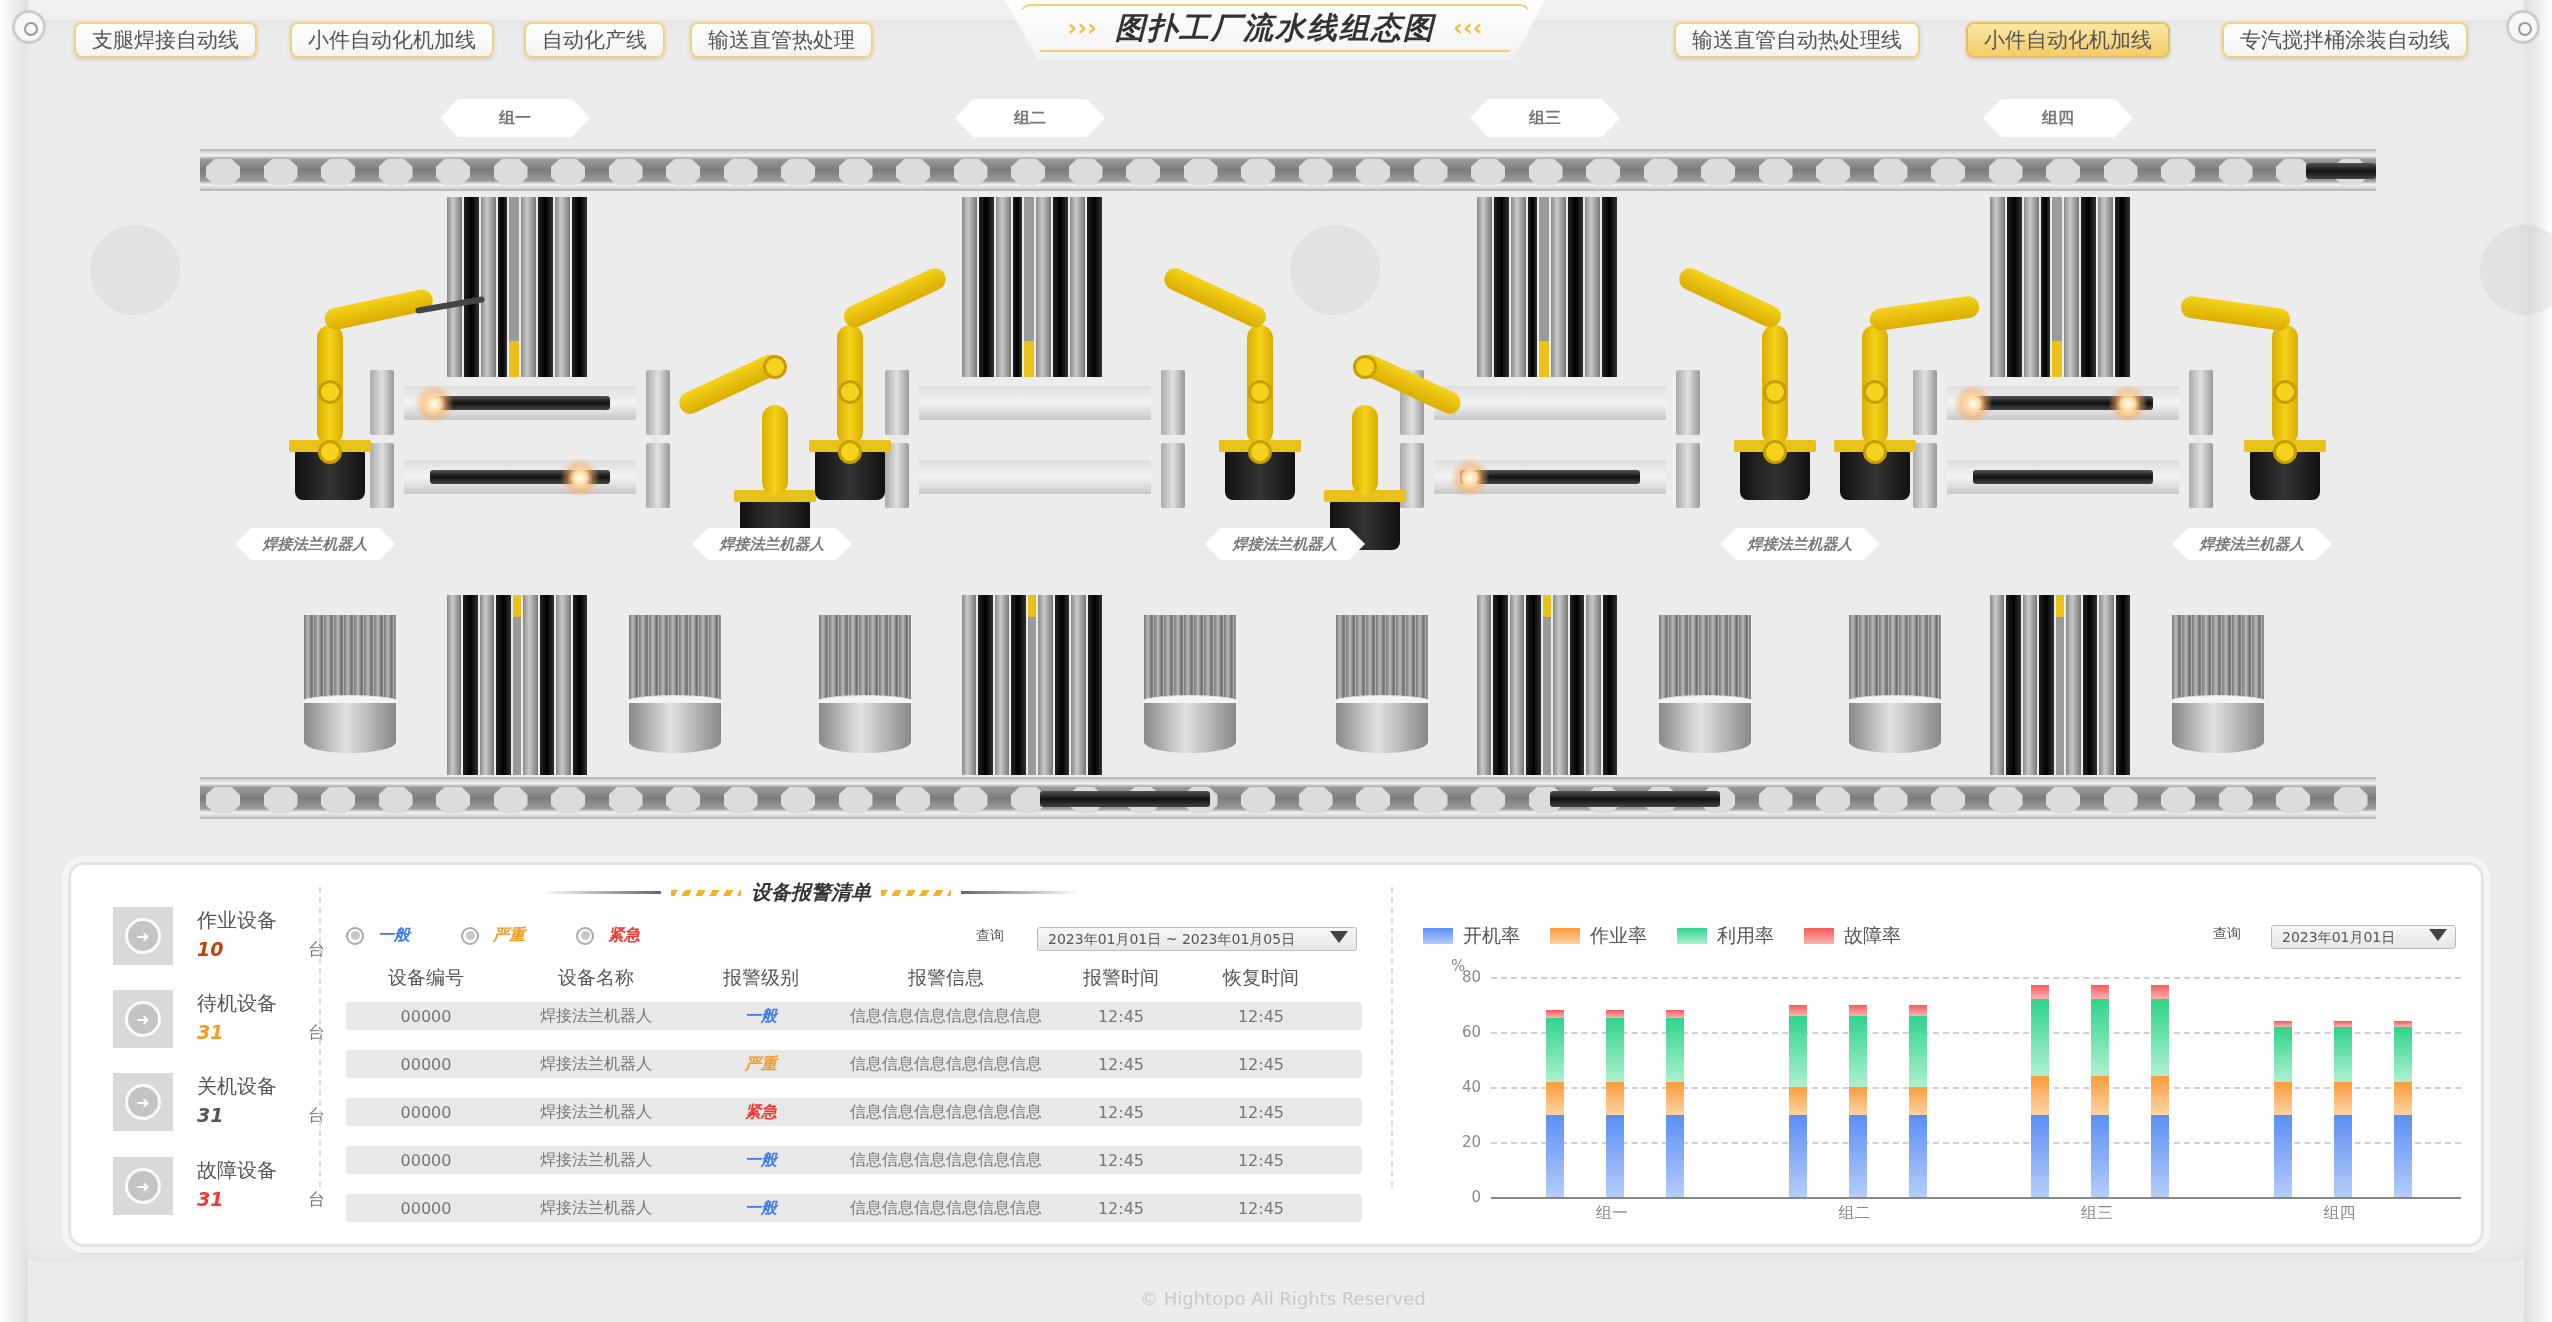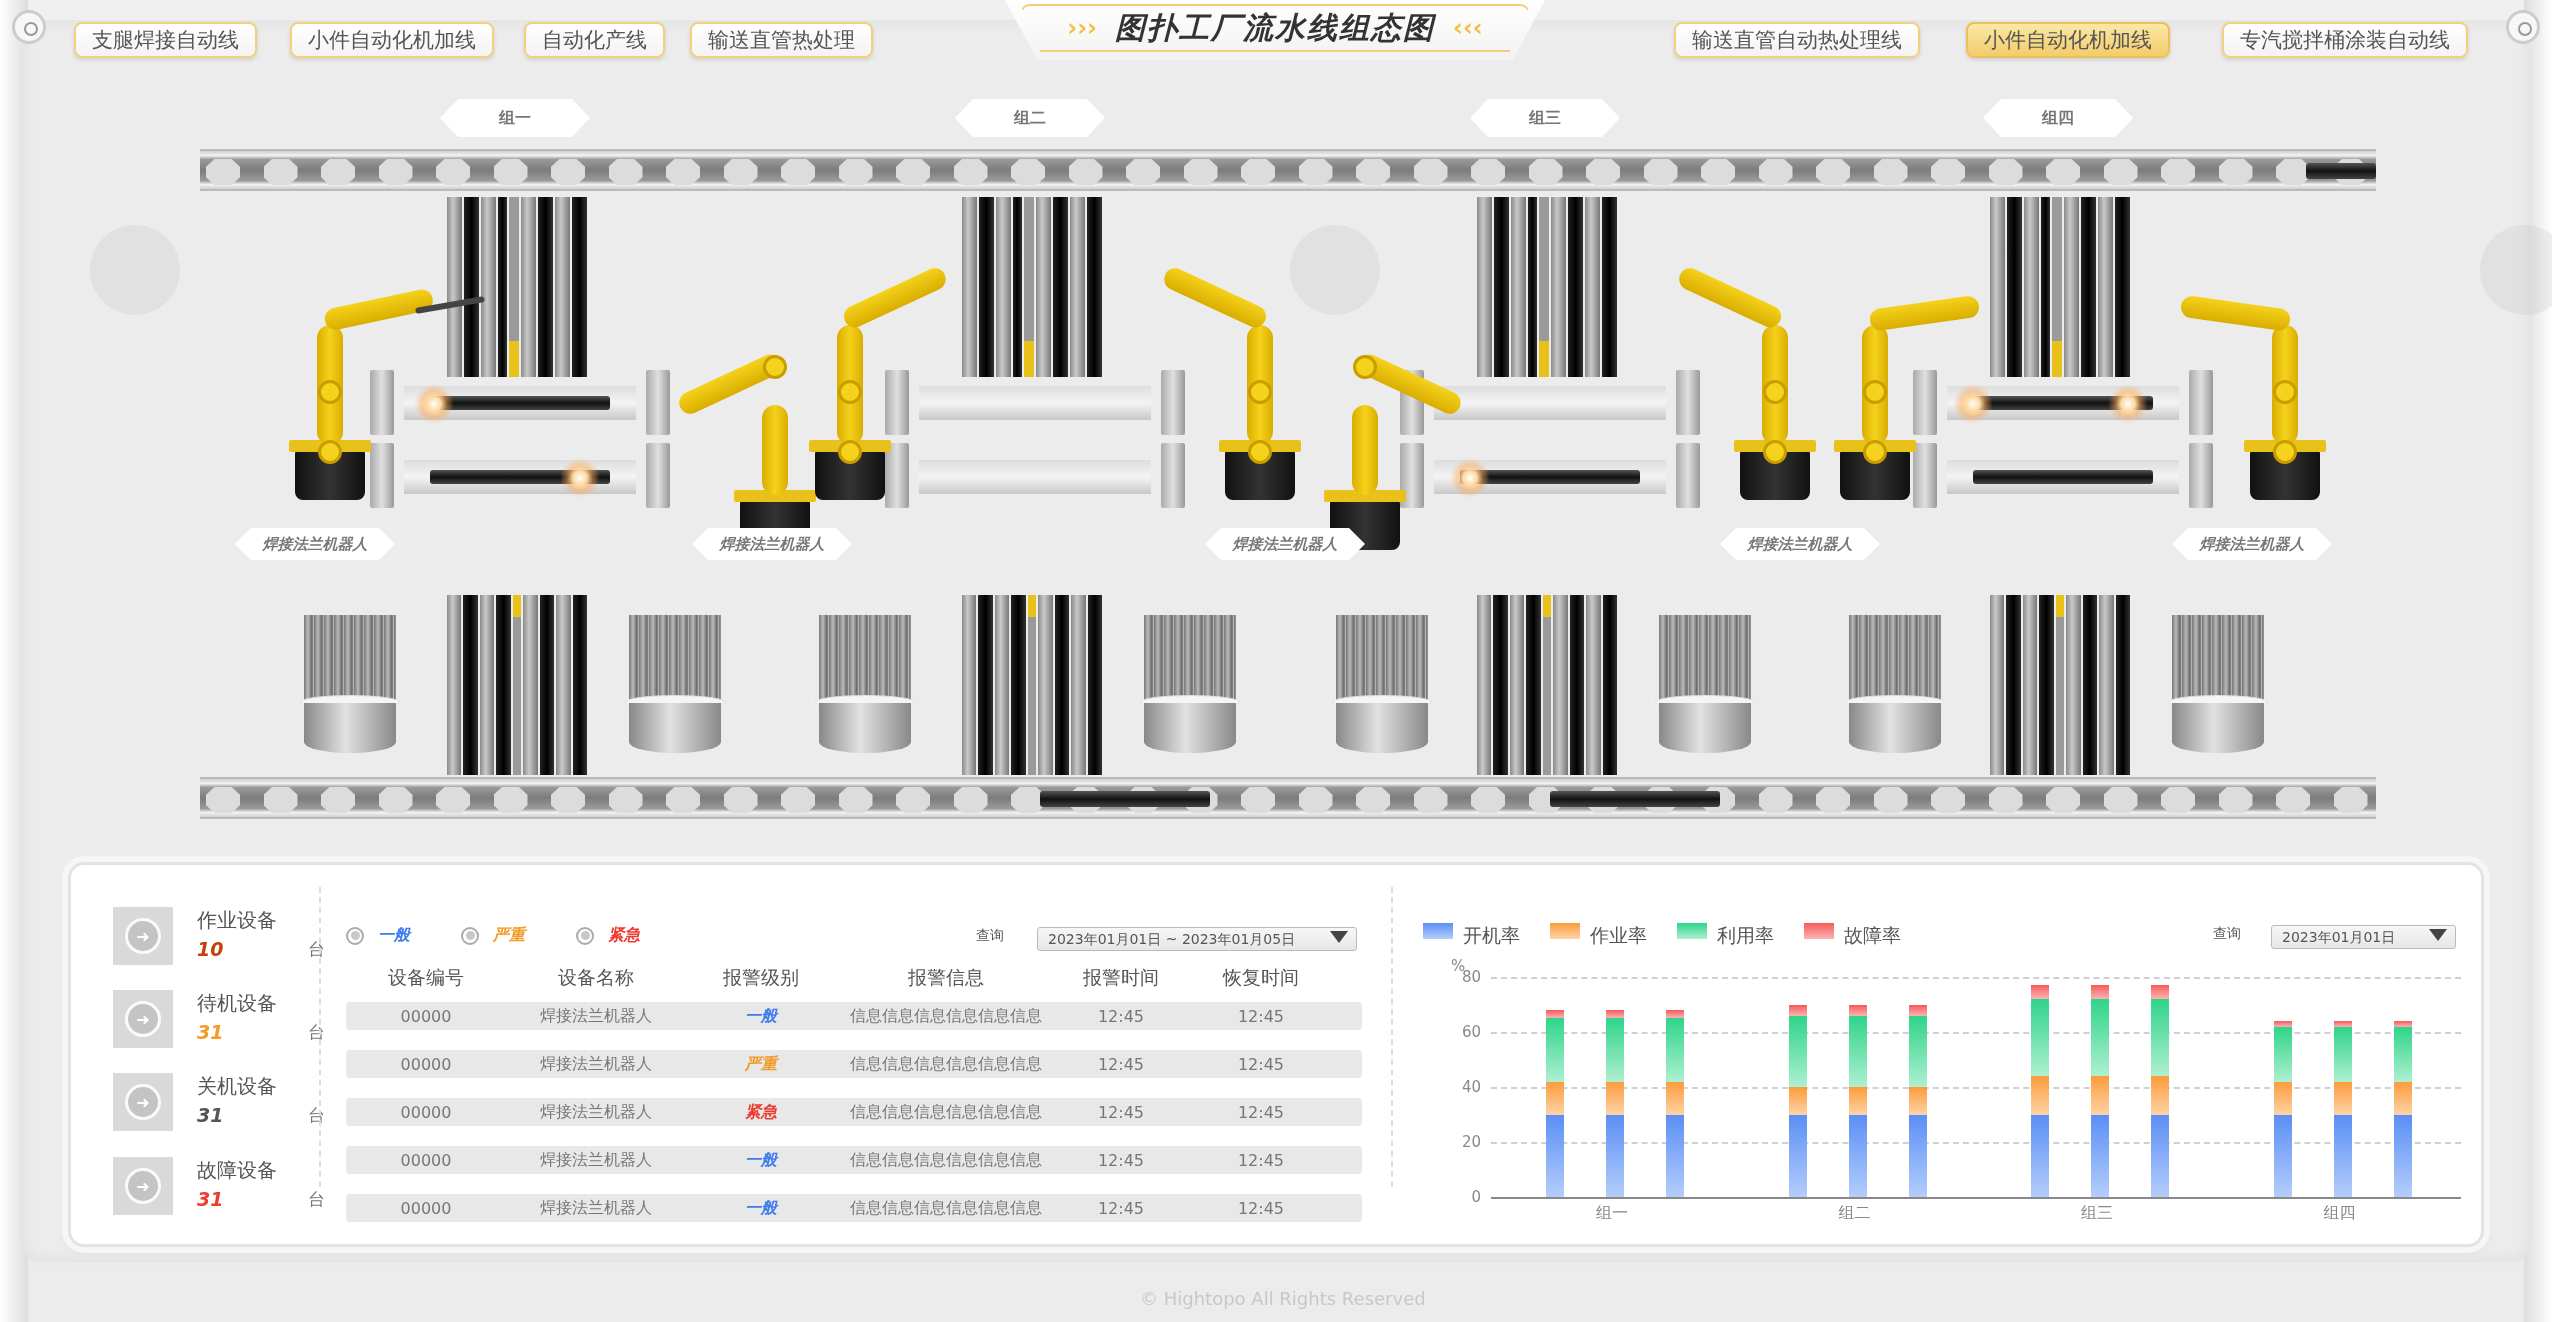--- a/index.html
+++ b/index.html
@@ -63,21 +63,21 @@
 .radio .dot::after{content:"";width:9px;height:9px;border-radius:50%;background:#c8c8c8}
 .query-lbl{position:absolute;font-size:14px;color:#555}
 .select{position:absolute;height:24px;border:1px solid #bbb;border-radius:3px;background:linear-gradient(180deg,#f7f7f7,#e6e6e6);font-size:14px;color:#555;padding:0 10px;line-height:22px}
 .select .caret{position:absolute;right:8px;top:3px;width:0;height:0;border-left:9px solid transparent;border-right:9px solid transparent;border-top:12px solid #444}
 .thead{position:absolute;left:275px;top:100px;width:1016px;display:flex;font-size:19px;color:#555}
 .thead div,.trow div{text-align:center}
 .trow{position:absolute;left:275px;width:1016px;height:28px;background:#e8e8e8;border-radius:4px;display:flex;align-items:center;font-size:16px;color:#777}
 .c1{width:160px}.c2{width:180px}.c3{width:150px}.c4{width:220px}.c5{width:130px}.c6{width:150px}
 .lvl{font-weight:bold;font-style:italic}
 
-.legend{position:absolute;display:flex;align-items:flex-start;gap:10px;font-size:19px;color:#555}
+.legend{position:absolute;display:flex;align-items:center;gap:10px;font-size:19px;color:#555}
 .legend .sw{width:30px;height:16px}
 .chart{position:absolute;left:1380px;top:100px;width:1010px;height:260px}
 .yaxis-lbl{position:absolute;font-size:15px;color:#888;text-align:right;width:30px}
 .grid{position:absolute;left:40px;right:0;border-top:2px dashed #d0d0d0}
 .baseline{position:absolute;left:40px;right:0;border-top:2px solid #888}
 .bar{position:absolute;width:18px;display:flex;flex-direction:column-reverse}
 .seg{width:100%}
 .xlabel{position:absolute;font-size:16px;color:#888}
 .footer{position:absolute;left:1140px;top:1288px;font-size:18px;color:#c8c8c8}
 .watermark{position:absolute;width:90px;height:90px;border-radius:50%;background:rgba(190,190,190,.25)}
@@ -478,20 +478,27 @@
     <div class="stat" style="top:292px">
       <div class="ico">
           <span>➜</span>
         </div>
       <div class="lbl">故障设备</div>
       <div class="num" style="color:#ee3b32">31</div>
       <div class="unit">台</div>
     </div>
     <div class="vsep"></div>
 
+    <div class="sec-title" style="left:470px;top:14px">
+      <div class="line" style="width:120px"></div>
+        <div class="stripe"></div>
+      <div class="txt">设备报警清单</div>
+      <div class="stripe"></div>
+        <div class="line r" style="width:120px"></div>
+    </div>
     <div class="radio" style="left:275px;top:60px;color:#3d7bf0">
         <span class="dot"></span>
         <span>一般</span>
       </div>
     <div class="radio" style="left:390px;top:60px;color:#f39a27">
         <span class="dot"></span>
         <span>严重</span>
       </div>
     <div class="radio" style="left:505px;top:60px;color:#ee3b32">
         <span class="dot"></span>

